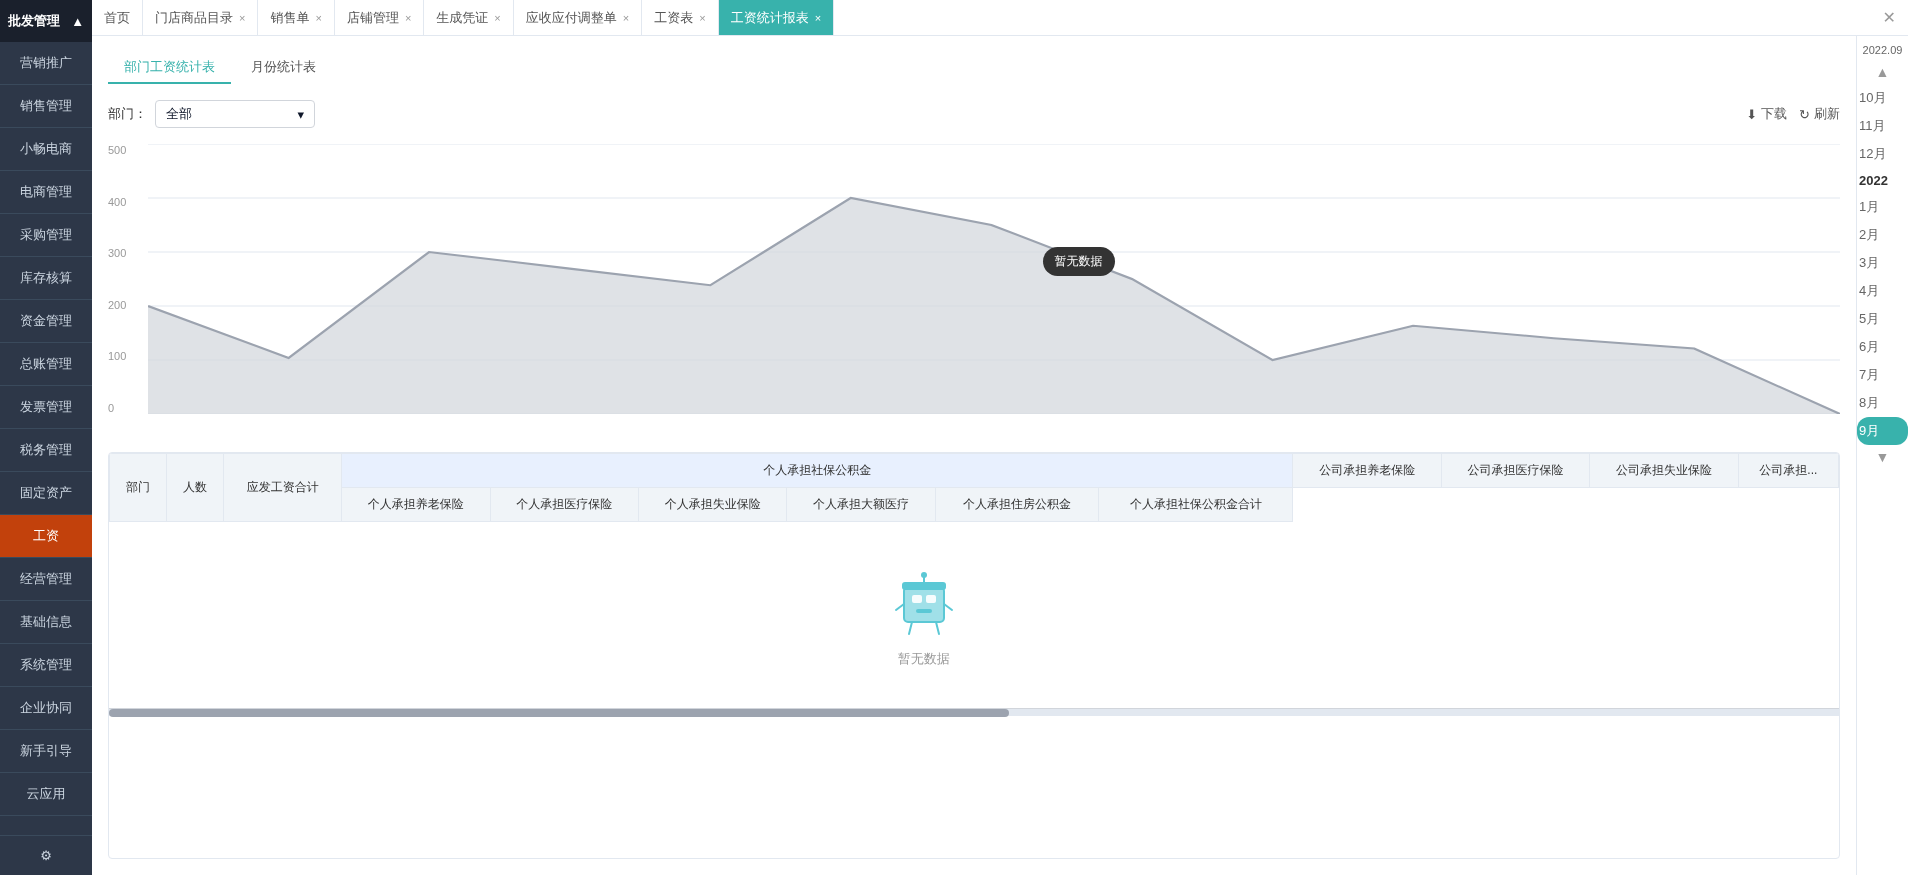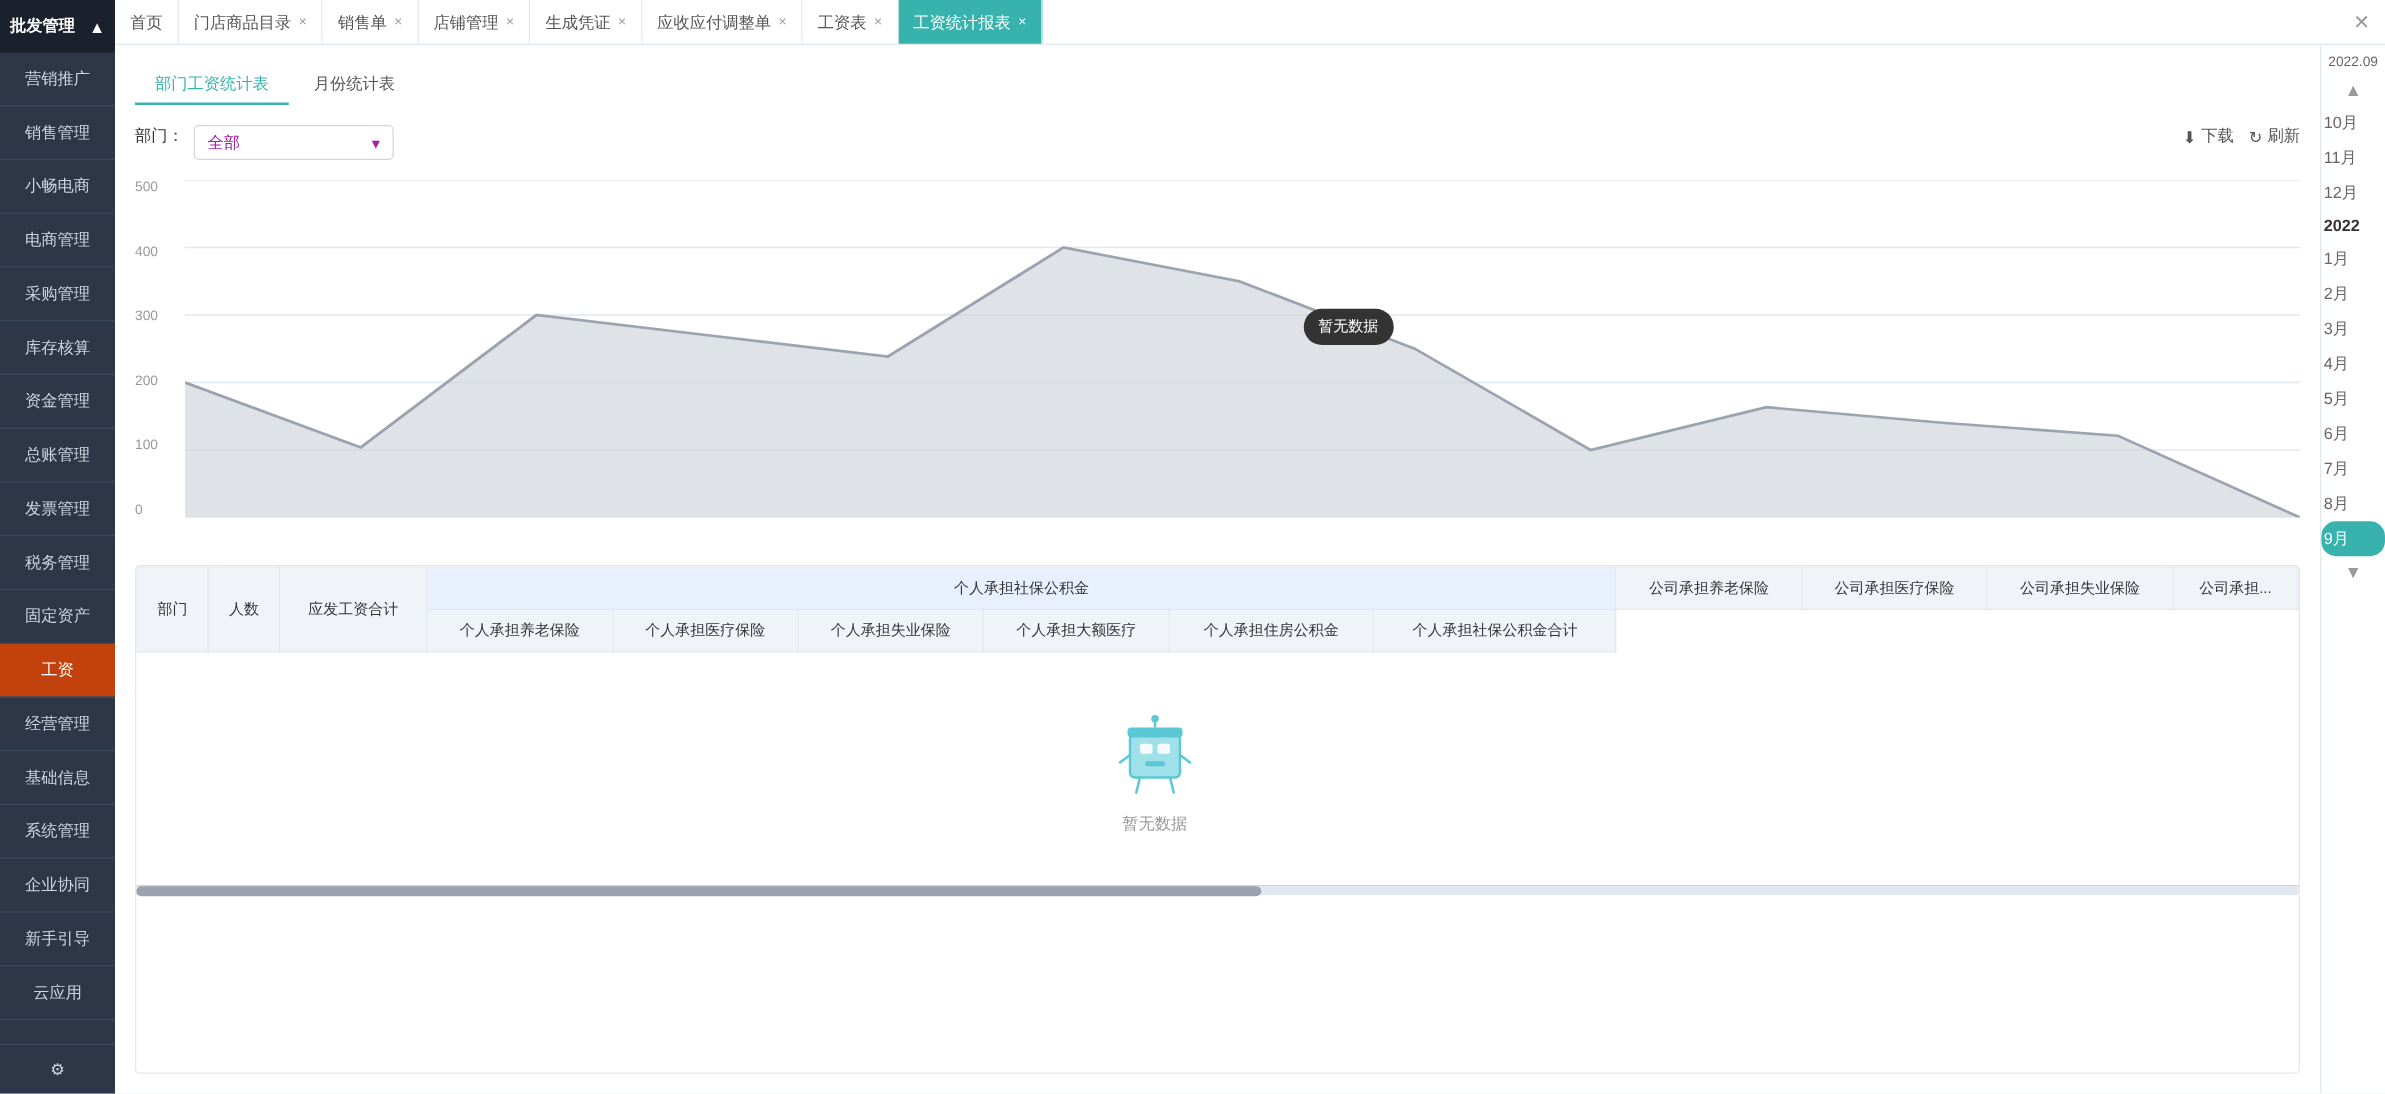--- a/index.html
+++ b/index.html
@@ -112,21 +112,21 @@
       color: #555;
     }
     .sub-tab.active {
       color: #38b2ac;
       border-bottom: 2px solid #38b2ac;
     }
 
     
     .toolbar {
       display: flex;
-      align-items: flex-start;
+      align-items: center;
       margin-bottom: 16px;
       gap: 8px;
       flex-shrink: 0;
     }
     .toolbar-right {
       margin-left: auto;
       display: flex;
       align-items: center;
       gap: 12px;
       font-size: 13px;
@@ -141,21 +141,21 @@
     }
 
     .dept-label { font-size: 13px; color: #333; }
     .dept-select {
       display: flex;
       align-items: center;
       border: 1px solid #d1d5db;
       border-radius: 4px;
       padding: 4px 10px;
       font-size: 13px;
-      color: #a21caf;
+      color: #0f172a;
       background: #fff;
       cursor: pointer;
       min-width: 160px;
       justify-content: space-between;
     }
 
     
     .chart-area {
       flex: 0 0 auto;
       position: relative;

